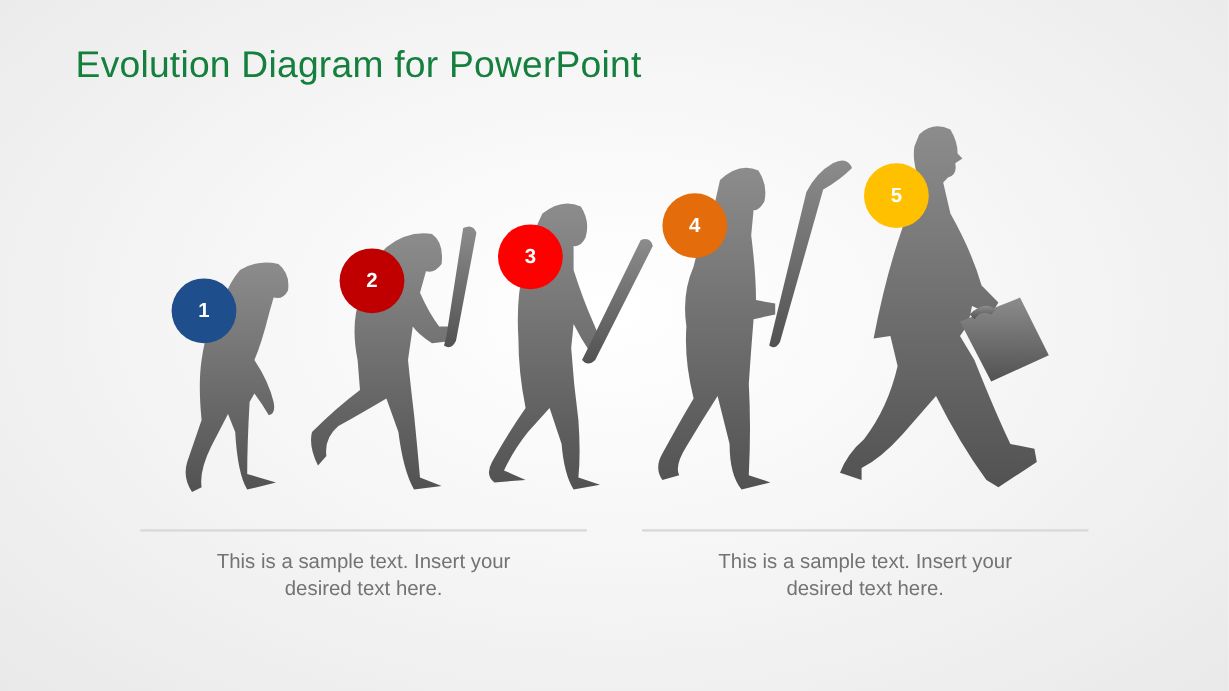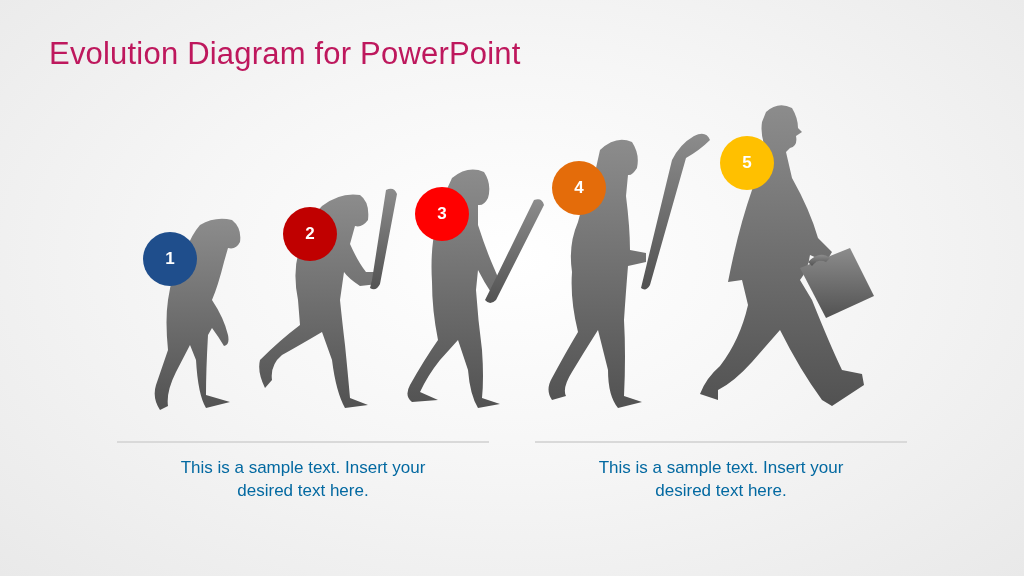--- a/index.html
+++ b/index.html
@@ -2,33 +2,33 @@
 <html><head>
 <meta charset="utf-8">
 <style>
   html, body { margin:0; padding:0; }
   body {
     width:1024px; height:576px; overflow:hidden; position:relative;
     background: radial-gradient(ellipse at 50% 45%, #ffffff 0%, #f6f6f6 45%, #e9e9e9 100%);
     font-family: "Liberation Sans", sans-serif;
   }
   .title {
-    position:absolute; left:49px; top:36px;
-    font-size:31px; color:#be185d; letter-spacing:0.2px;
+    position:absolute; left:63px; top:36px;
+    font-size:31px; color:#15803d; letter-spacing:0.2px;
   }
   svg.stage { position:absolute; left:0; top:0; }
   .badge {
     position:absolute; width:54px; height:54px; border-radius:50%;
     color:#fff; font-weight:bold; font-size:17px;
     display:flex; align-items:center; justify-content:center;
   }
   .divider { position:absolute; height:2px; background:#d9d9d9; top:441px; }
   .caption {
     position:absolute; top:456px; width:300px; text-align:center;
-    font-size:17px; line-height:23px; color:#0369a1;
+    font-size:17px; line-height:23px; color:#737373;
   }
 </style>
 </head>
 <body>
 
 <div class="title">Evolution Diagram for PowerPoint</div>
 
 <svg class="stage" width="1024" height="576" viewBox="0 0 1024 576">
   <defs>
     <linearGradient id="sil" x1="0" y1="0" x2="0" y2="1">

